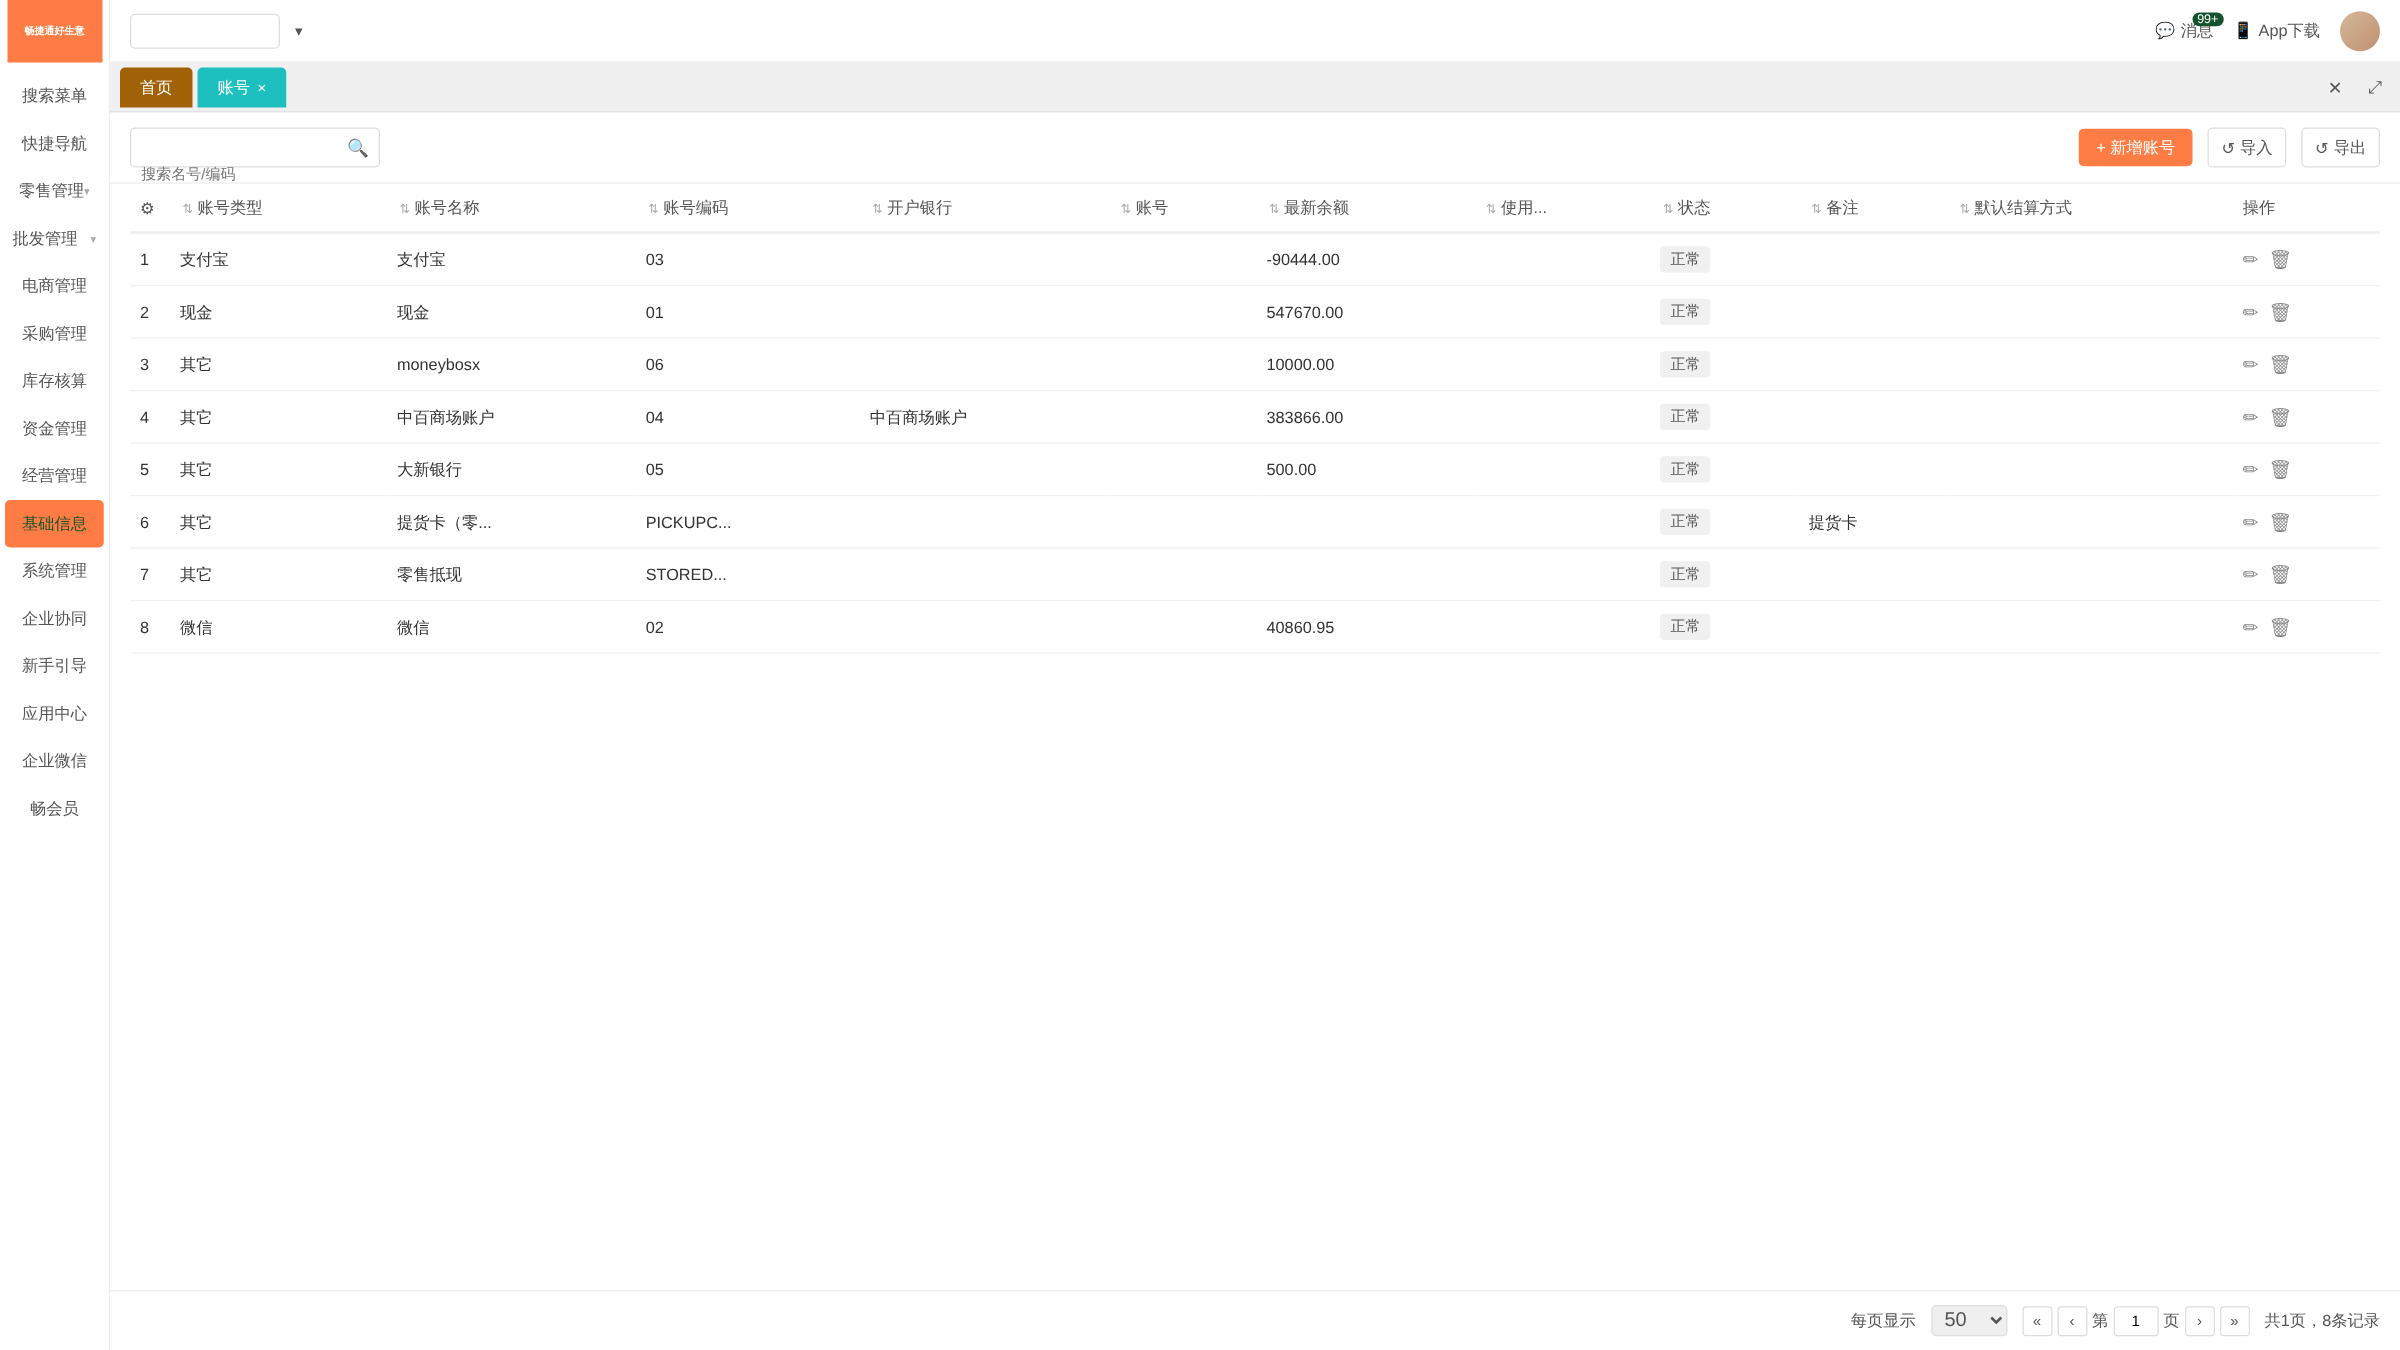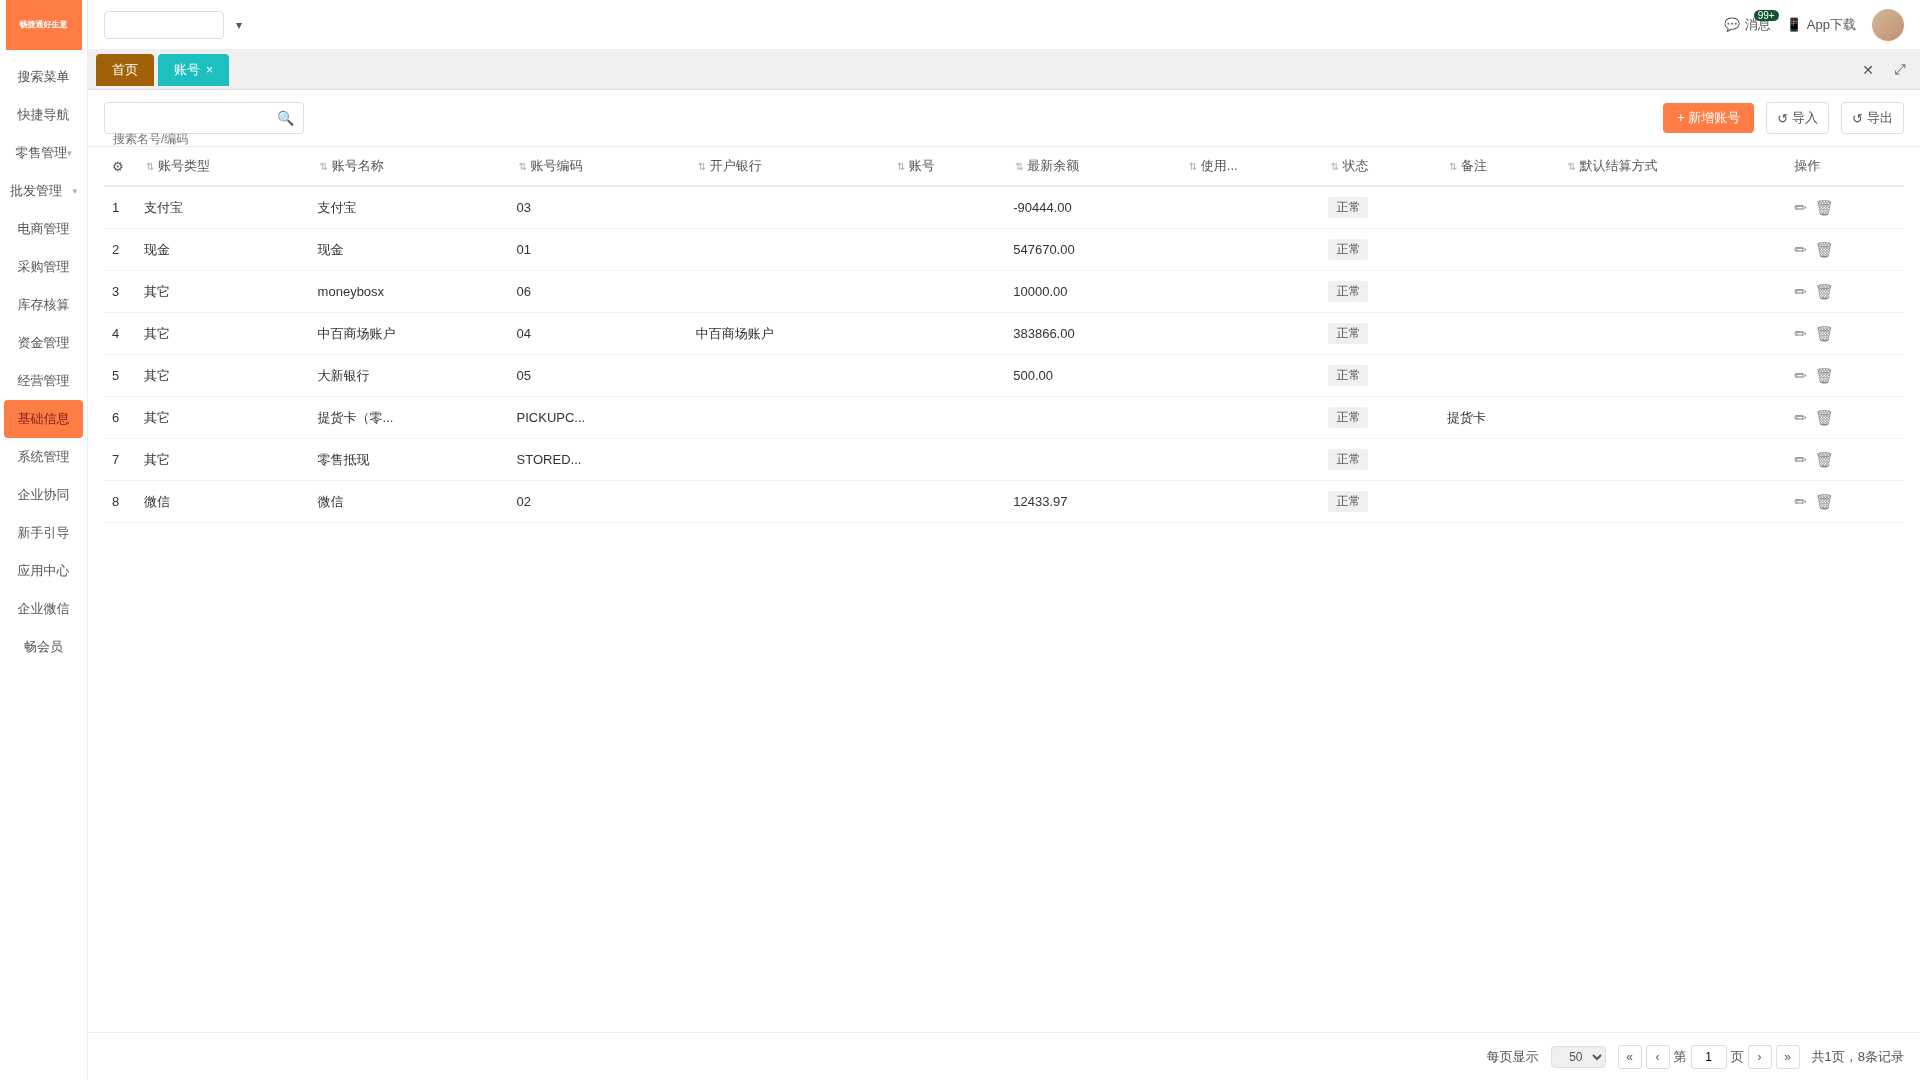--- a/index.html
+++ b/index.html
@@ -43,21 +43,21 @@
       align-items: center;
       justify-content: center;
       font-size: 13px;
       color: #555;
       cursor: pointer;
       text-align: center;
       position: relative;
     }
     .sidebar-item.active {
       background: #ff7d45;
-      color: #7f1d1d;
+      color: #14532d;
       border-radius: 4px;
       margin: 0 4px;
       width: calc(100% - 8px);
     }
     .sidebar-item-with-arrow {
       display: flex;
       justify-content: space-between;
       padding: 10px 10px;
     }
     .sidebar-item-with-arrow .arrow {
@@ -332,23 +332,22 @@
       padding: 0 16px;
       gap: 12px;
       font-size: 13px;
       color: #555;
       flex-shrink: 0;
     }
     .page-size-select {
       border: 1px solid #ddd;
       border-radius: 4px;
       padding: 2px 6px;
-      font-size: 12px;
-      color: #555;
-      text-align: right;
+      font-size: 16px;
+      color: #555;
     }
     .page-nav {
       display: flex;
       align-items: center;
       gap: 4px;
     }
     .page-nav-btn {
       width: 24px;
       height: 24px;
       display: flex;
@@ -643,21 +642,21 @@
       </div>
     </td>
   </tr>
             <tr>
     <td>8</td>
     <td>微信</td>
     <td>微信</td>
     <td>02</td>
     <td></td>
     <td></td>
-    <td>12433.97</td>
+    <td>40860.95</td>
     <td></td>
     <td><span class="status-badge">正常</span></td>
     <td></td>
     <td></td>
     <td>
       <div class="action-icons">
         <span class="action-icon">✏</span>
         <span class="action-icon">🗑</span>
       </div>
     </td>

